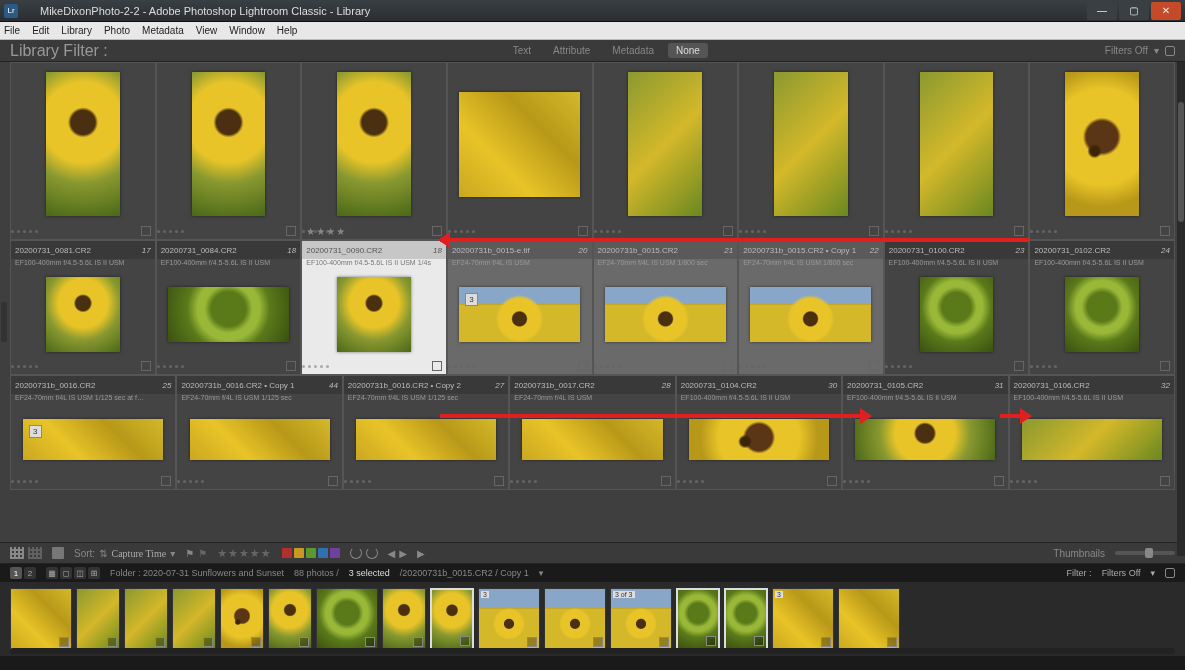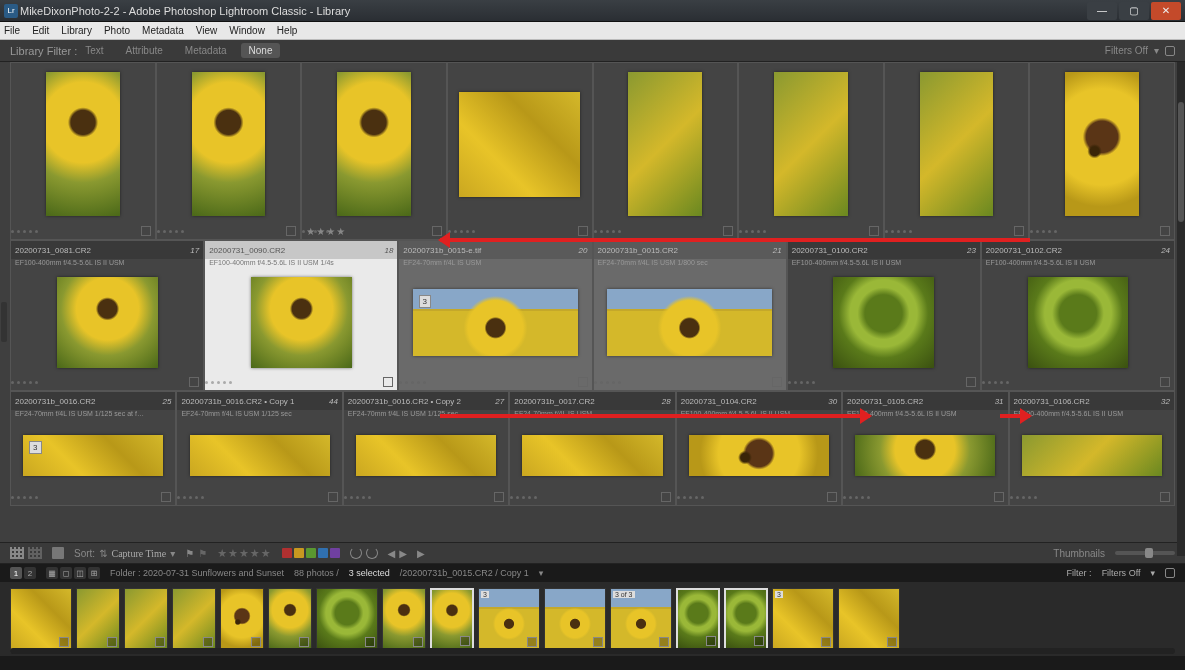--- a/index.html
+++ b/index.html
@@ -1,44 +1,44 @@
 <!DOCTYPE html>
 <html><head>
 <meta charset="utf-8">
 <style>
 * { margin:0; padding:0; box-sizing:border-box; font-family:"Segoe UI", Tahoma, sans-serif; }
 body { background:#1a1a1a; width:1185px; height:670px; overflow:hidden; color:#aaa; font-size:10px; }
 
 
 .titlebar { height:22px; background:linear-gradient(#3a3f44,#2a2e33); display:flex; align-items:center; padding:0 4px; color:#ddd; font-size:11px; border-bottom:1px solid #111; }
-.titlebar .icon { width:14px; height:14px; background:#2a5b86; margin-right:2px; border-radius:2px; display:flex;align-items:center;justify-content:center;font-size:8px;color:#fff;}
+.titlebar .icon { width:14px; height:14px; background:#2a5b86; margin-right:22px; border-radius:2px; display:flex;align-items:center;justify-content:center;font-size:8px;color:#fff;}
 .titlebar .title { flex:1; }
 .winbtns { display:flex; }
 .winbtn { width:30px; height:18px; display:flex; align-items:center; justify-content:center; background:#3a3f44; margin-left:2px; border-radius:2px; font-size:10px; color:#eee; cursor:pointer;}
 .winbtn.close { background:#c44a2a; }
 
 
 .menubar { height:18px; background:#e8e8e8; display:flex; align-items:center; padding:0 4px; font-size:10px; color:#222; border-bottom:1px solid #bbb; }
 .menubar span { margin-right:12px; cursor:pointer; }
 
 
 .filterbar { height:22px; background:#3a3a3a; display:flex; align-items:center; padding:0 10px; border-bottom:1px solid #222; }
-.filterbar .lbl { color:#999; font-size:11px; }
-.filterbar .center { flex:1; display:flex; gap:6px; }
+.filterbar .lbl { color:#999; font-size:16px; }
+.filterbar .center { flex:1; display:flex; justify-content:center; gap:6px; }
 .filterbar .center span { color:#888; padding:2px 8px; border-radius:3px; font-size:10px; cursor:pointer; }
 .filterbar .center span.active { background:#555; color:#ddd; }
 .filterbar .right { display:flex; align-items:center; gap:6px; color:#888; font-size:10px;}
 .lock-icon { width:10px; height:10px; border:1px solid #888; border-radius:2px; position:relative; }
 
 
 .grid-area { position:relative; height:480px; background:#3f3f3f; overflow:hidden; padding:0 10px; }
 .grid-row { display:flex; }
 .cell { position:relative; flex:1; min-width:0; border:1px solid #555; background:#444; display:flex; flex-direction:column; }
 .cell.top { height:178px; }
-.cell.mid { height:151px; }
+.cell.mid { height:135px; }
 .cell.bot { height:115px; }
 .cell.sel { background:#eaeaea; }
 .cell.stk { background:#6a6a6a; }
 
 .cell-head { display:none; }
 .cell.mid .cell-head, .cell.bot .cell-head { display:flex; height:18px; background:rgba(0,0,0,.15); align-items:center; padding:0 4px; font-size:8px; color:#bbb; white-space:nowrap; overflow:hidden; }
 .cell.sel .cell-head { color:#555; }
 .cell-head .idx { margin-left:auto; padding-left:4px;font-style:italic; }
 .cell-sub { font-size:7px; color:#999; padding:0 4px; height:10px; overflow:hidden; white-space:nowrap; }
 .cell.sel .cell-sub { color:#777; }
@@ -298,20 +298,40 @@
         </div>
         <div class="dots">
           <i></i>
           <i></i>
           <i></i>
           <i></i>
           <i></i>
           <div class="badge"></div>
         </div>
       </div>
+      <div class="cell mid">
+        <div class="cell-head">
+          <span>20200731_0084.CR2</span>
+          <span class="idx">18</span>
+        </div>
+        <div class="cell-sub">EF100-400mm f/4.5-5.6L IS II USM</div>
+        <div class="thumb-wrap">
+          <div class="thumb landscape">
+            <div class="sf bud"></div>
+          </div>
+        </div>
+        <div class="dots">
+          <i></i>
+          <i></i>
+          <i></i>
+          <i></i>
+          <i></i>
+          <div class="badge"></div>
+        </div>
+      </div>
       <div class="cell mid sel">
         <div class="cell-head">
           <span>20200731_0090.CR2</span>
           <span class="idx">18</span>
         </div>
         <div class="cell-sub">EF100-400mm f/4.5-5.6L IS II USM  1/4s</div>
         <div class="thumb-wrap">
           <div class="thumb portrait">
             <div class="sf single"></div>
           </div>
@@ -343,20 +363,40 @@
           <i></i>
           <i></i>
           <i></i>
           <div class="badge"></div>
         </div>
       </div>
       <div class="cell mid stk">
         <div class="cell-head">
           <span>20200731b_0015.CR2</span>
           <span class="idx">21</span>
+        </div>
+        <div class="cell-sub">EF24-70mm f/4L IS USM  1/800 sec</div>
+        <div class="thumb-wrap">
+          <div class="thumb landscape">
+            <div class="sf field"></div>
+          </div>
+        </div>
+        <div class="dots">
+          <i></i>
+          <i></i>
+          <i></i>
+          <i></i>
+          <i></i>
+          <div class="badge"></div>
+        </div>
+      </div>
+      <div class="cell mid stk">
+        <div class="cell-head">
+          <span>20200731b_0015.CR2 • Copy 1</span>
+          <span class="idx">22</span>
         </div>
         <div class="cell-sub">EF24-70mm f/4L IS USM  1/800 sec</div>
         <div class="thumb-wrap">
           <div class="thumb landscape">
             <div class="sf field"></div>
           </div>
         </div>
         <div class="dots">
           <i></i>
           <i></i>

